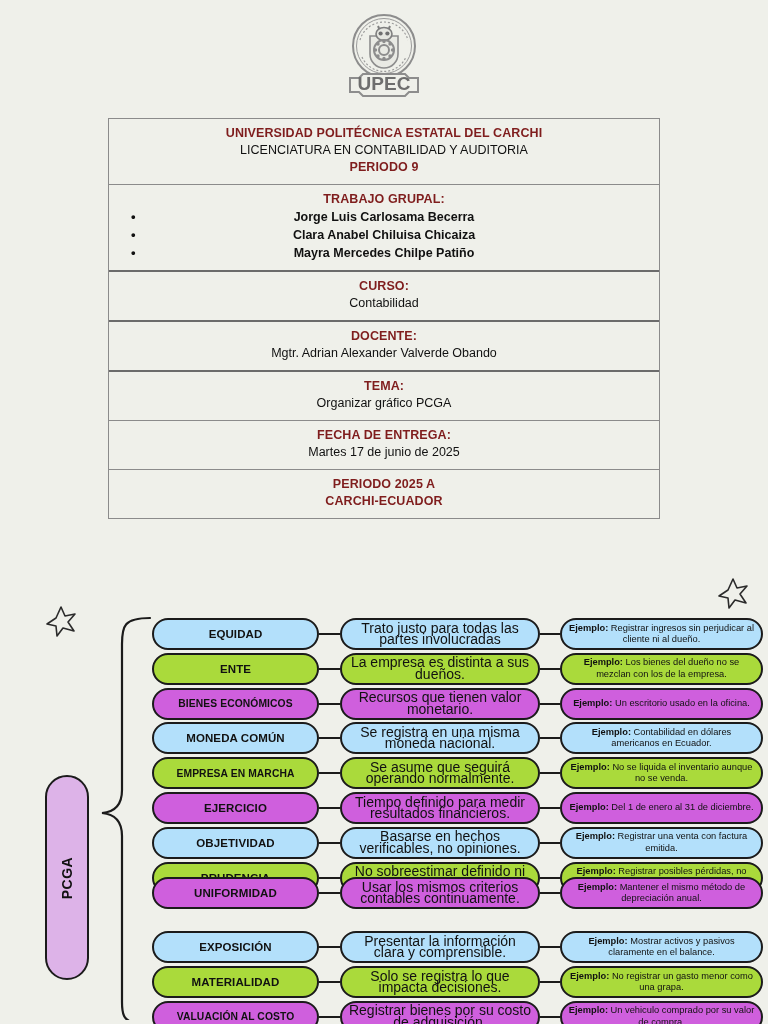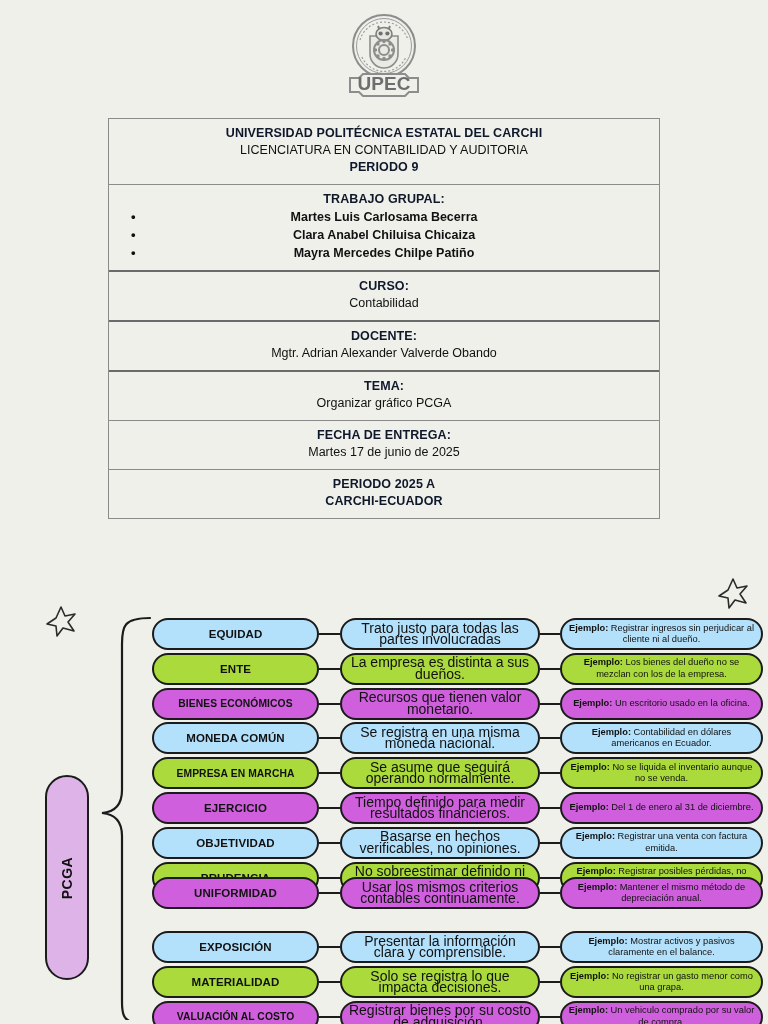--- a/index.html
+++ b/index.html
@@ -29,21 +29,21 @@
     background: #eff0ea;
   }
   .cover-row {
     border-bottom: 1px solid #8b8b8b;
     padding: 6px 8px 8px 8px;
     text-align: center;
   }
   .cover-row.thick { border-bottom: 2px solid #6b6b6b; }
   .cover-row:last-child { border-bottom: none; }
   .ttl-green {
-    color: #0f172a;
+    color: #7f1d1d;
     font-weight: bold;
     font-size: 12.5px;
     line-height: 17px;
     letter-spacing: .1px;
   }
   .ttl-black {
     color: #111;
     font-weight: normal;
     font-size: 12.5px;
     line-height: 17px;
@@ -175,21 +175,21 @@
 
   <div class="cover-row">
     <div class="ttl-green">UNIVERSIDAD POLITÉCNICA ESTATAL DEL CARCHI</div>
     <div class="ttl-black">LICENCIATURA EN CONTABILIDAD Y AUDITORIA</div>
     <div class="ttl-green">PERIODO 9</div>
   </div>
 
   <div class="cover-row thick">
     <div class="ttl-green">TRABAJO GRUPAL:</div>
     <ul class="members">
-      <li>Martes Luis Carlosama Becerra</li>
+      <li>Jorge Luis Carlosama Becerra</li>
       <li>Clara Anabel Chiluisa Chicaiza</li>
       <li>Mayra Mercedes Chilpe Patiño</li>
     </ul>
   </div>
 
   <div class="cover-row thick">
     <div class="ttl-green">CURSO:</div>
     <div class="ttl-black">Contabilidad</div>
   </div>
 

